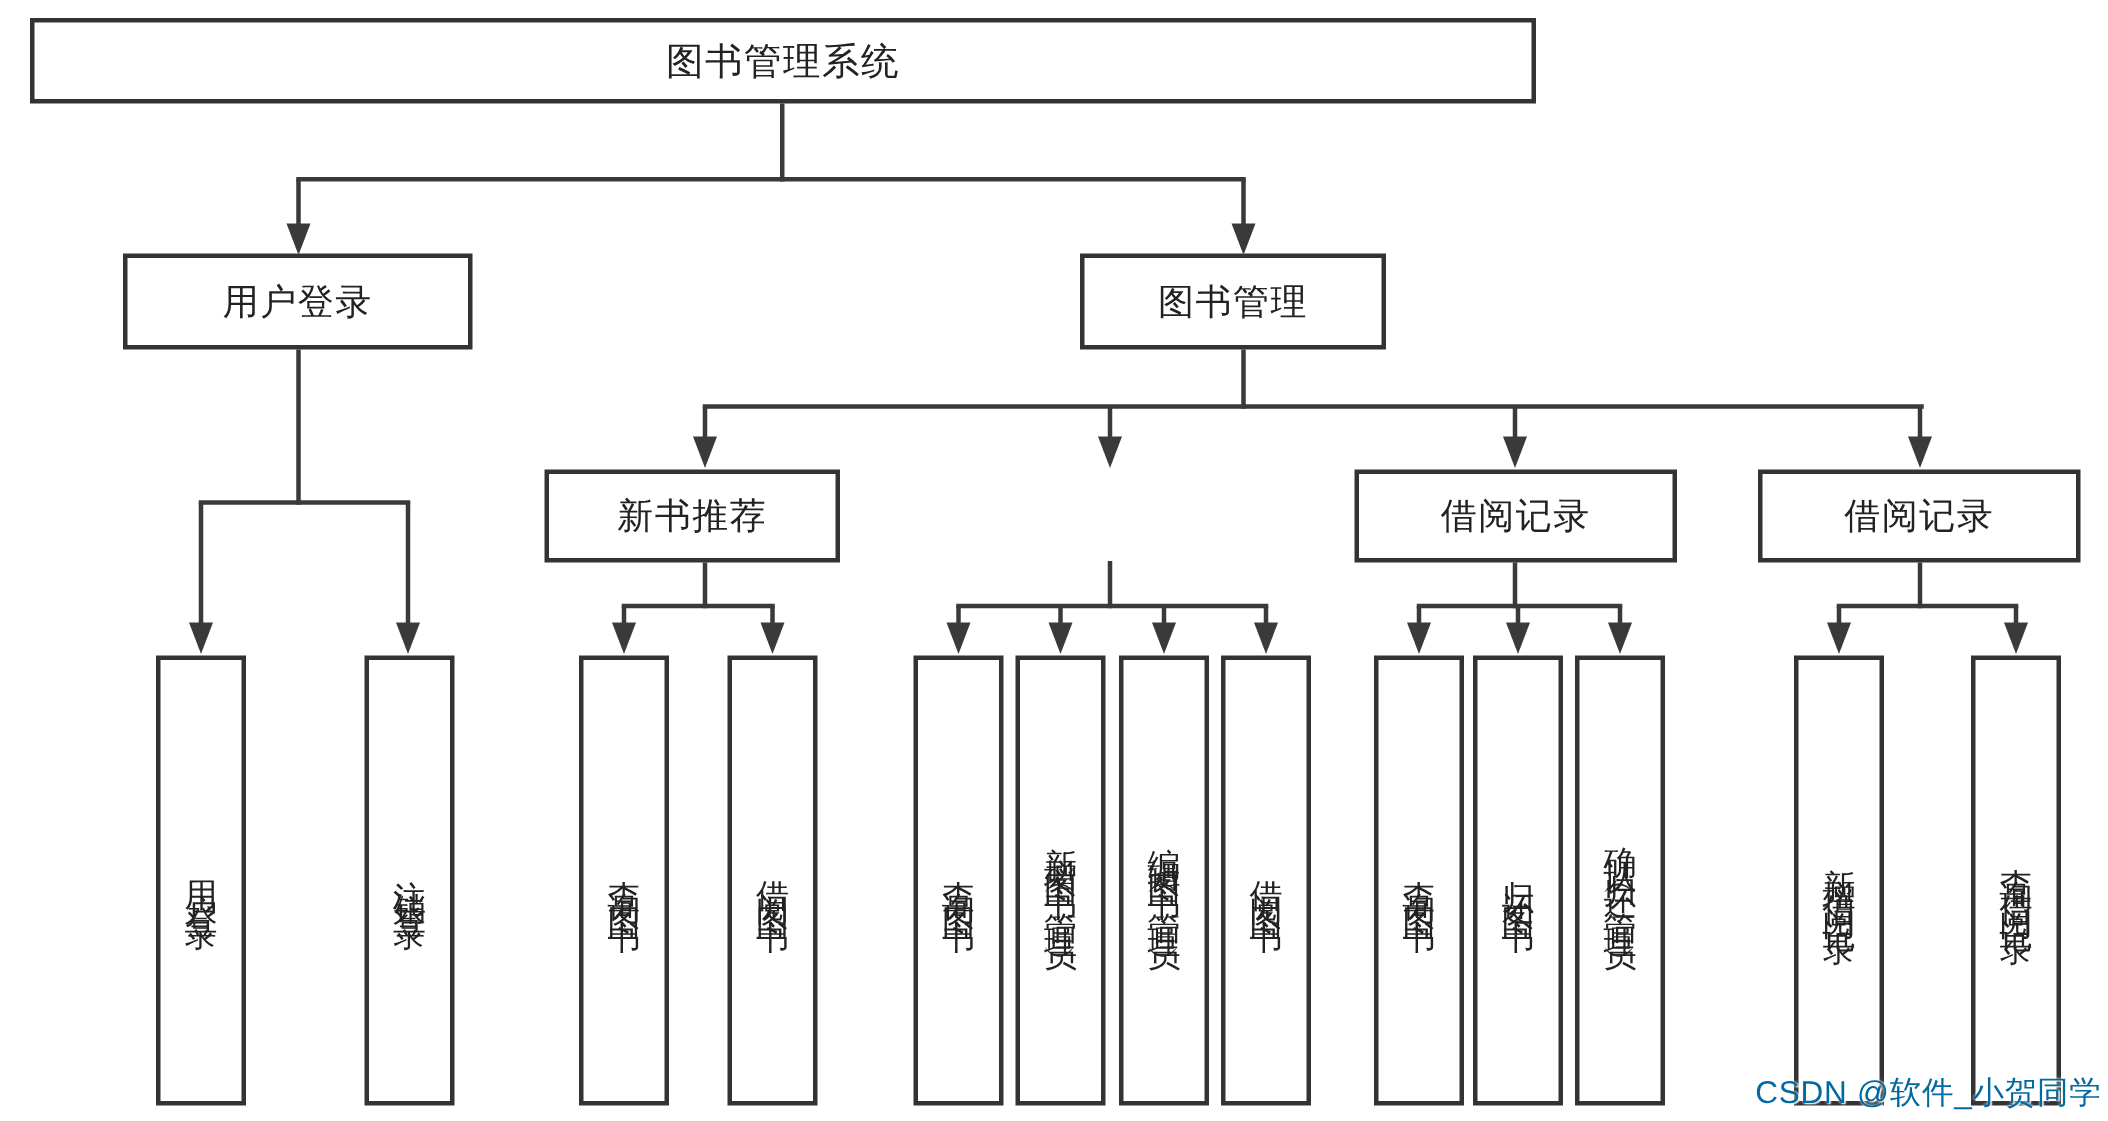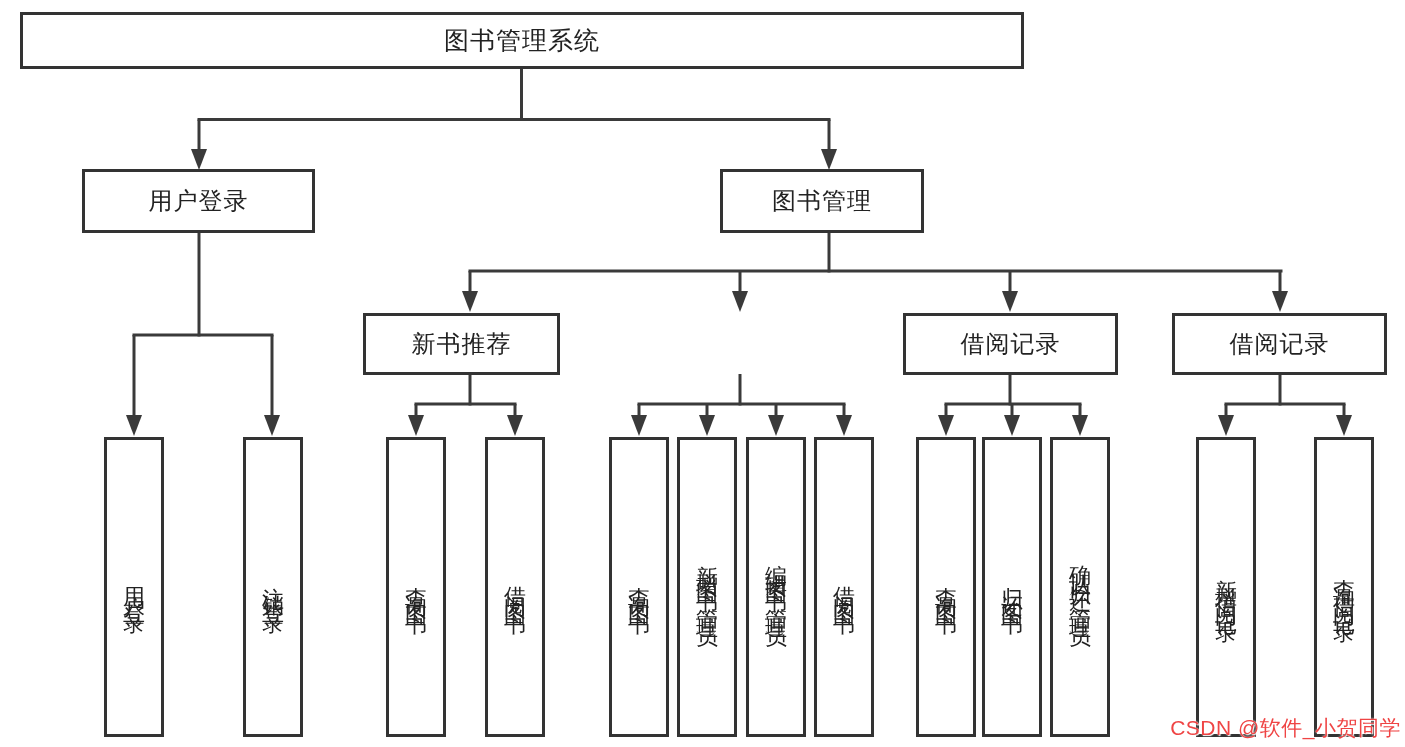--- a/index.html
+++ b/index.html
@@ -31,21 +31,21 @@
     writing-mode:vertical-rl;
     text-orientation:mixed;
     font-size:22px;
     letter-spacing:0.4em;
     white-space:nowrap;
   }
   .watermark{
     position:absolute;
     right:4px;
     bottom:5px;
-    color:#ef4444;
+    color:#0369a1;
     font-size:21px;
     letter-spacing:0.5px;
     text-shadow:0 0 2px #ffffff, 1px 1px 1px #ffffff;
   }
 </style>
 </head>
 <body>
 
 <div class="stage">
 

